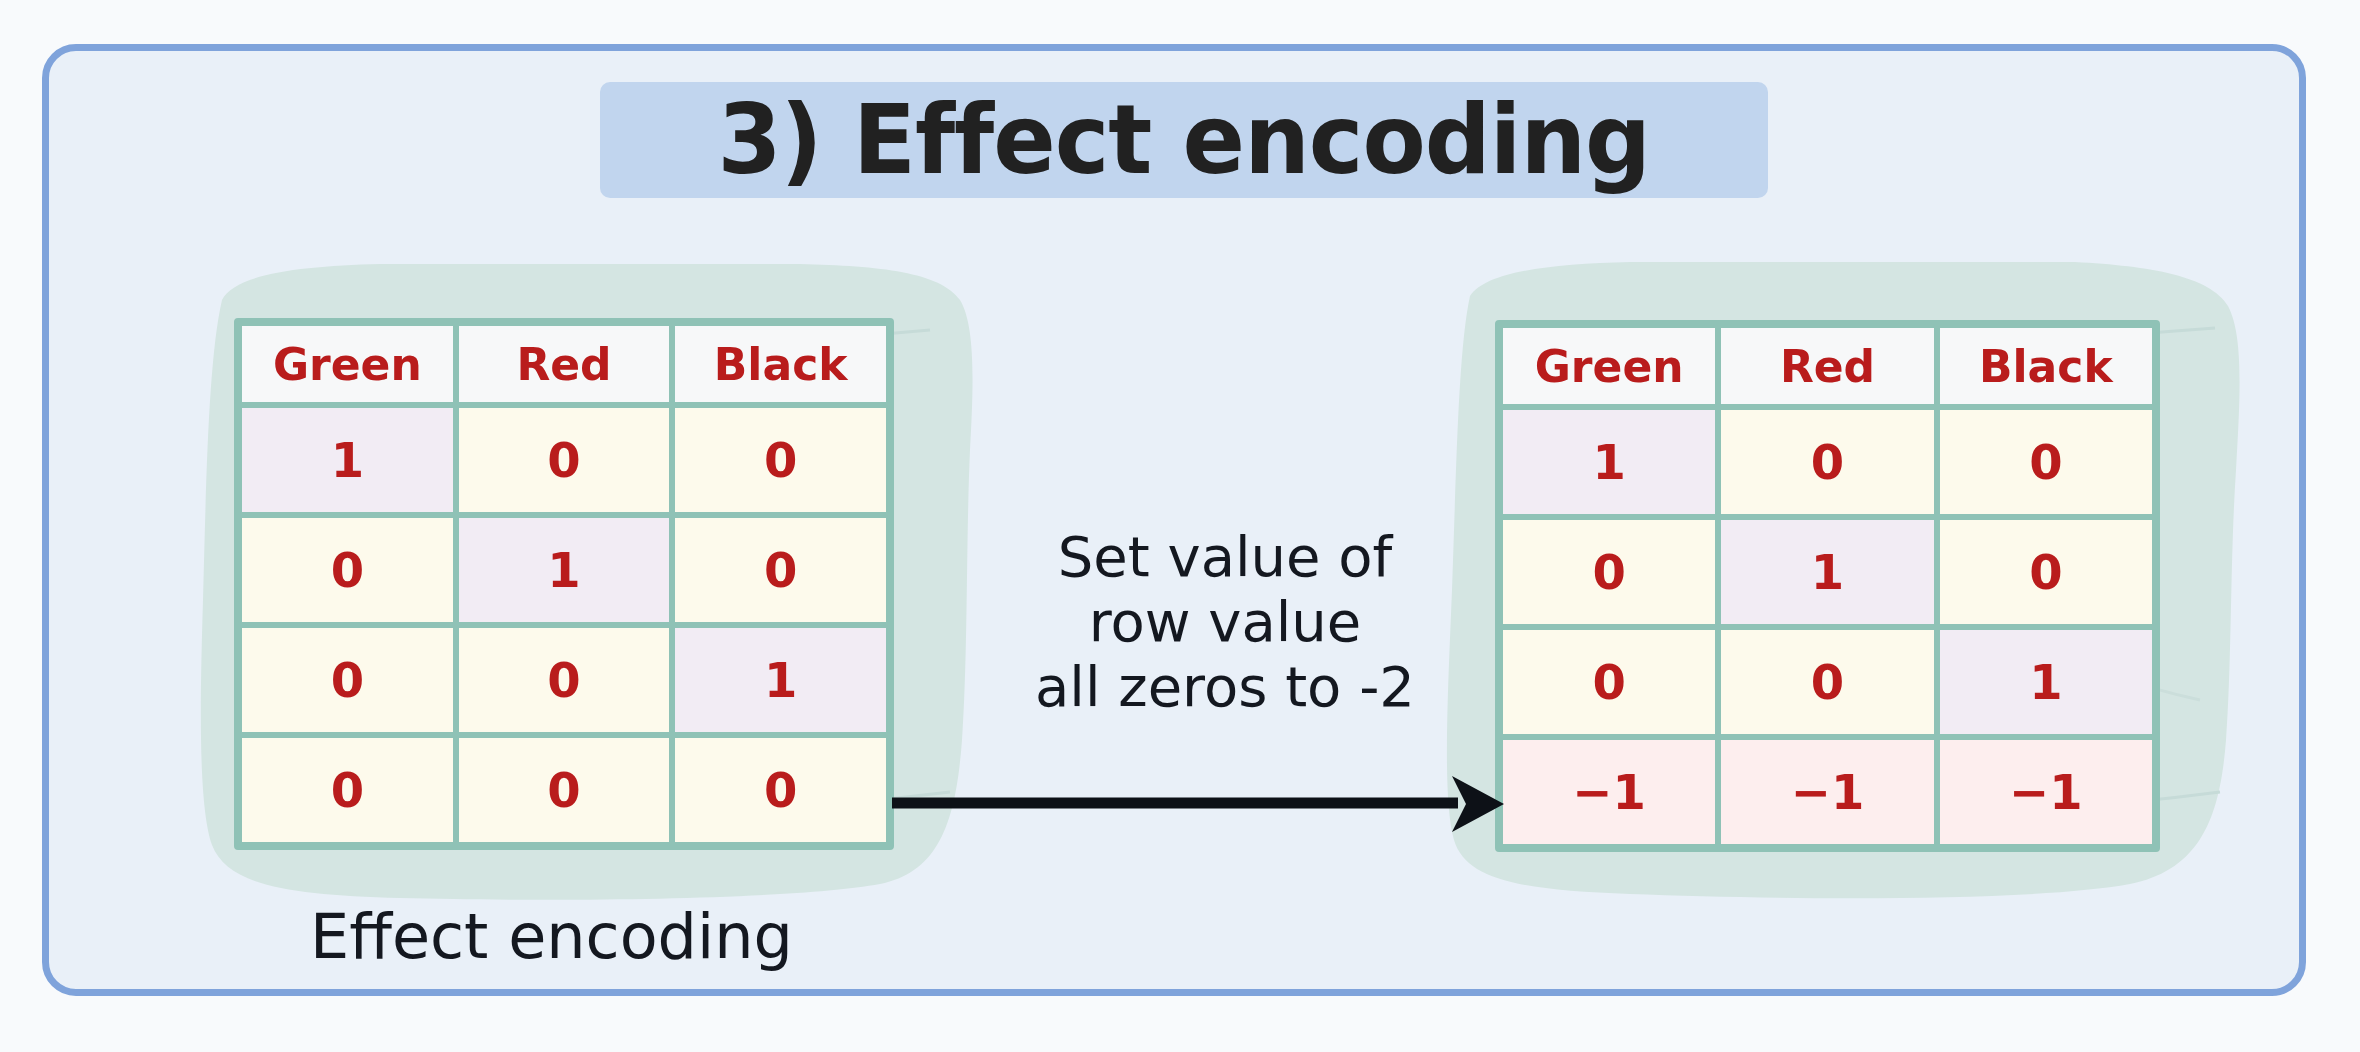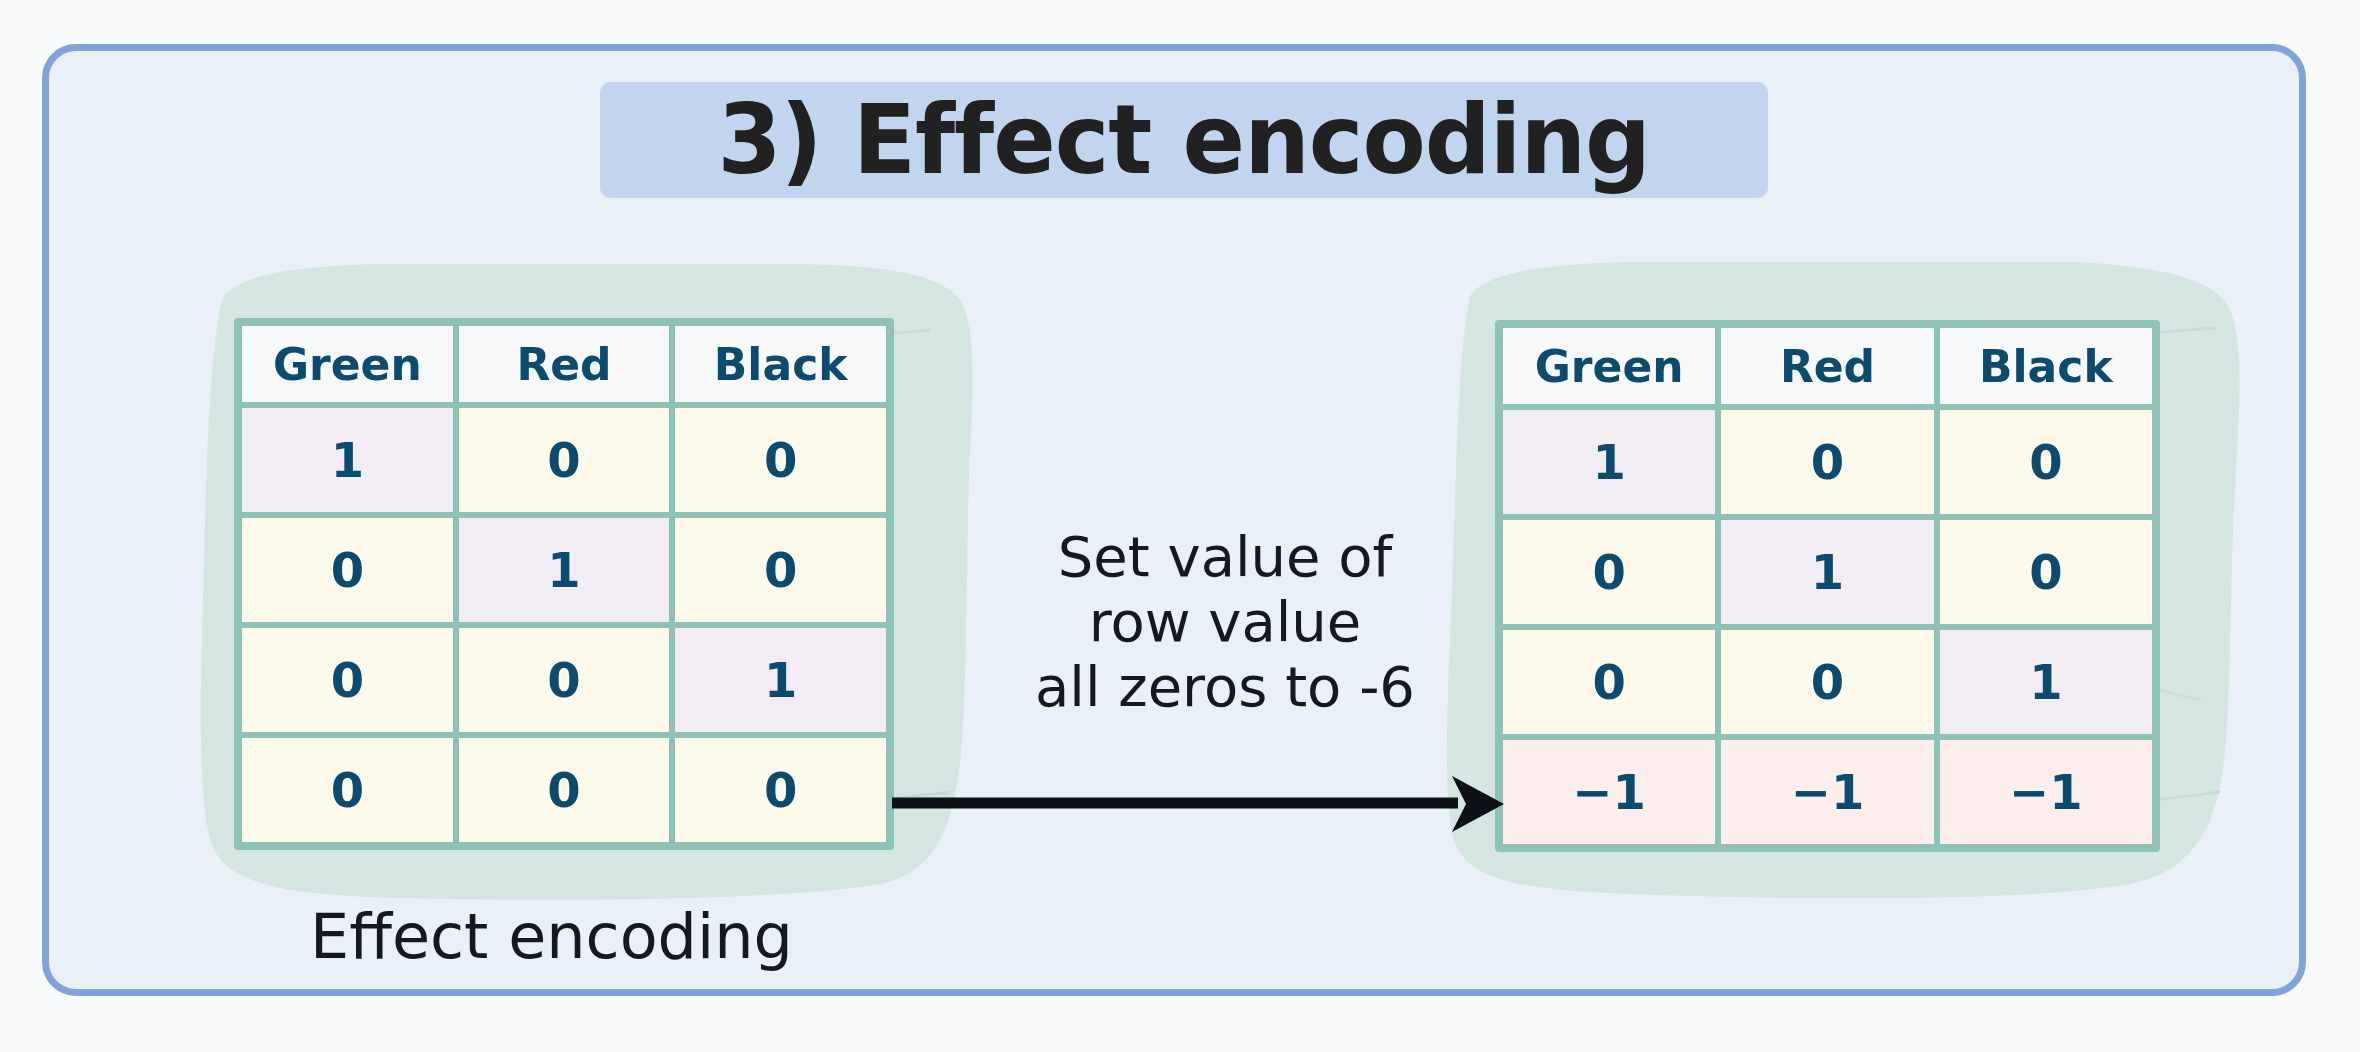--- a/index.html
+++ b/index.html
@@ -75,21 +75,21 @@
     background: #8fc2b6;
     border: 5px solid #8fc2b6;
     border-radius: 4px;
     table-layout: fixed;
   }
   .matrix-table td {
     border: 3px solid #8fc2b6;
     text-align: center;
     vertical-align: middle;
     font-family: "DejaVu Sans", sans-serif;
-    color: #0c4a6e;
+    color: #b91c1c;
     padding: 0;
   }
   .matrix-table td.hcell {
     background: #f7f8f9;
     font-size: 44px;
     font-weight: 700;
     height: 76px;
   }
   .matrix-table td.vcell {
     font-size: 48px;
@@ -227,21 +227,21 @@
         <td class="vcell fill-pink">−1</td>
         <td class="vcell fill-pink">−1</td>
         <td class="vcell fill-pink">−1</td>
       </tr>
     </tbody>
   </table>
 
   <div class="center-note">
     <span class="ln">Set value of</span>
     <span class="ln">row value</span>
-    <span class="ln">all zeros to -6</span>
+    <span class="ln">all zeros to -2</span>
   </div>
 
   <svg class="arrow-svg" viewBox="0 0 640 80" xmlns="http://www.w3.org/2000/svg">
     <line x1="12" y1="33" x2="578" y2="33" stroke="#0d1117" stroke-width="11" stroke-linecap="butt"></line>
     <path d="M 572 6 L 624 34 L 572 62 L 586 34 Z" fill="#0d1117"></path>
   </svg>
 
   <div class="caption">Effect encoding</div>
 
 </div>

